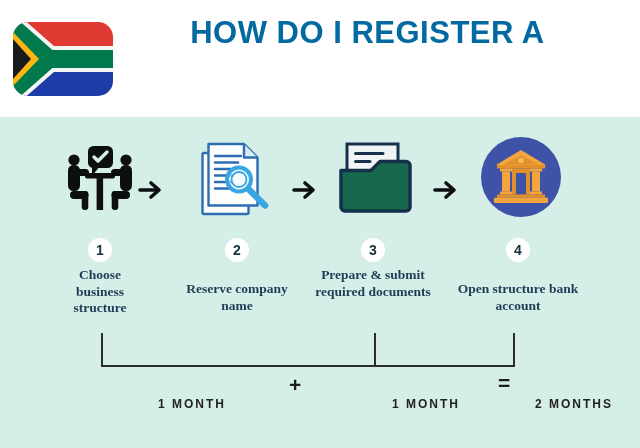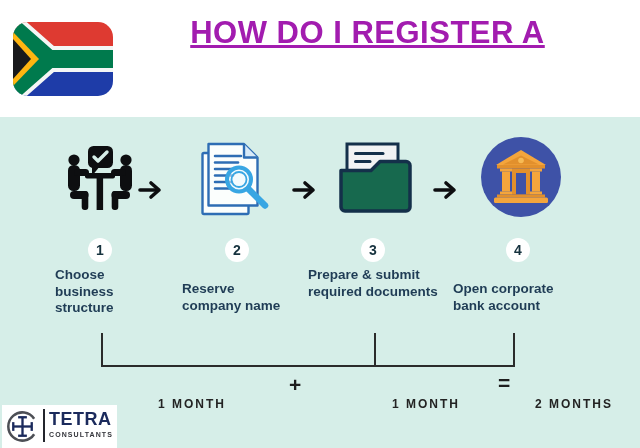--- a/index.html
+++ b/index.html
@@ -4,34 +4,34 @@
 <style>
   * { margin:0; padding:0; box-sizing:border-box; }
   html,body { width:640px; height:448px; }
   body { font-family:"Liberation Sans","DejaVu Sans",sans-serif; }
   .canvas { position:relative; width:640px; height:448px; background:#ffffff; overflow:hidden; }
 
   
   .header { position:absolute; left:0; top:0; width:640px; height:117px; background:#ffffff; }
   .flag { position:absolute; left:13px; top:22px; width:100px; height:74px; }
   .title { position:absolute; left:105px; top:15px; width:525px; text-align:center;
-           color:#a21caf; font-weight:bold; font-size:31px; line-height:35px; letter-spacing:0.5px;text-decoration:underline; }
+           color:#0369a1; font-weight:bold; font-size:31px; line-height:35px; letter-spacing:0.5px; }
 
   
   .mint { position:absolute; left:0; top:117px; width:640px; height:331px; background:#d6eee8; }
 
   .icon { position:absolute; }
   .arrow { position:absolute; width:26px; height:22px; }
 
   .num-circle { position:absolute; top:238px; width:24px; height:24px; border-radius:50%;
                 background:#ffffff; color:#16323e; font-weight:bold; font-size:14px;
                 display:flex; align-items:center; justify-content:center; }
 
-  .step-label { position:absolute; text-align:left; color:#1f3c55; font-weight:bold;
-                font-size:13.5px; line-height:16.5px; }
+  .step-label { position:absolute; text-align:center; color:#1f3c55; font-weight:bold;
+                font-size:13.5px; line-height:16.5px;font-family:Liberation Serif, serif; }
 
   
   .tl-line { position:absolute; background:#2b2b2b; }
   .tl-text { position:absolute; top:380px; width:100px; text-align:center; color:#232323;
              font-weight:bold; font-size:12px; letter-spacing:2px; white-space:nowrap;margin-top:17px; }
   .tl-op   { position:absolute; color:#1e1e1e; font-weight:bold; font-size:21px; line-height:21px; }
 
   
   .logo-box { position:absolute; left:2px; top:405px; width:115px; height:43px; background:#ffffff; }
   .logo-sep { position:absolute; left:41px; top:4px; width:2px; height:33px; background:#23252c; }
@@ -148,43 +148,27 @@
   </svg>
 
   <div class="num-circle" style="left:88px;">1</div>
   <div class="num-circle" style="left:225px;">2</div>
   <div class="num-circle" style="left:361px;">3</div>
   <div class="num-circle" style="left:506px;">4</div>
 
   <div class="step-label" style="left:55px;  top:267px; width:90px;">Choose business structure</div>
   <div class="step-label" style="left:308px; top:267px; width:130px;">Prepare &amp; submit required documents</div>
   <div class="step-label" style="left:182px; top:281px; width:110px;">Reserve company name</div>
-  <div class="step-label" style="left:453px; top:281px; width:130px;">Open corporate bank account</div>
+  <div class="step-label" style="left:453px; top:281px; width:130px;">Open structure bank account</div>
 
   <div class="tl-line" style="left:101px; top:365px; width:414px; height:2px;"></div>
   <div class="tl-line" style="left:101px; top:333px; width:2px; height:33px;"></div>
   <div class="tl-line" style="left:374px; top:333px; width:2px; height:33px;"></div>
   <div class="tl-line" style="left:513px; top:333px; width:2px; height:33px;"></div>
 
   <div class="tl-text" style="left:142px;">1 MONTH</div>
   <div class="tl-op" style="left:289px; top:374px;">+</div>
   <div class="tl-text" style="left:376px;">1 MONTH</div>
   <div class="tl-op" style="left:498px; top:372px;">=</div>
   <div class="tl-text" style="left:524px;">2 MONTHS</div>
 
-  <div class="logo-box">
-    <svg style="position:absolute; left:3px; top:4px;" width="35" height="35" viewBox="0 0 36 36">
-      <path d="M30,10 A14.5,14.5 0 1 0 30,26" fill="none" stroke="#4d4f55" stroke-width="2.6"></path>
-      <g stroke="#1b2a5c" stroke-width="2.4" fill="none">
-        <path d="M18,8.5 V27.5"></path>
-        <path d="M13.5,8.5 H22.5"></path>
-        <path d="M13.5,27.5 H22.5"></path>
-        <path d="M8.5,18 H27.5"></path>
-        <path d="M8.5,13.5 V22.5"></path>
-        <path d="M27.5,13.5 V22.5"></path>
-      </g>
-    </svg>
-    <div class="logo-sep"></div>
-    <div class="logo-brand">TETRA</div>
-    <div class="logo-sub">CONSULTANTS</div>
-  </div>
 
 </div>
 
 </body></html>

